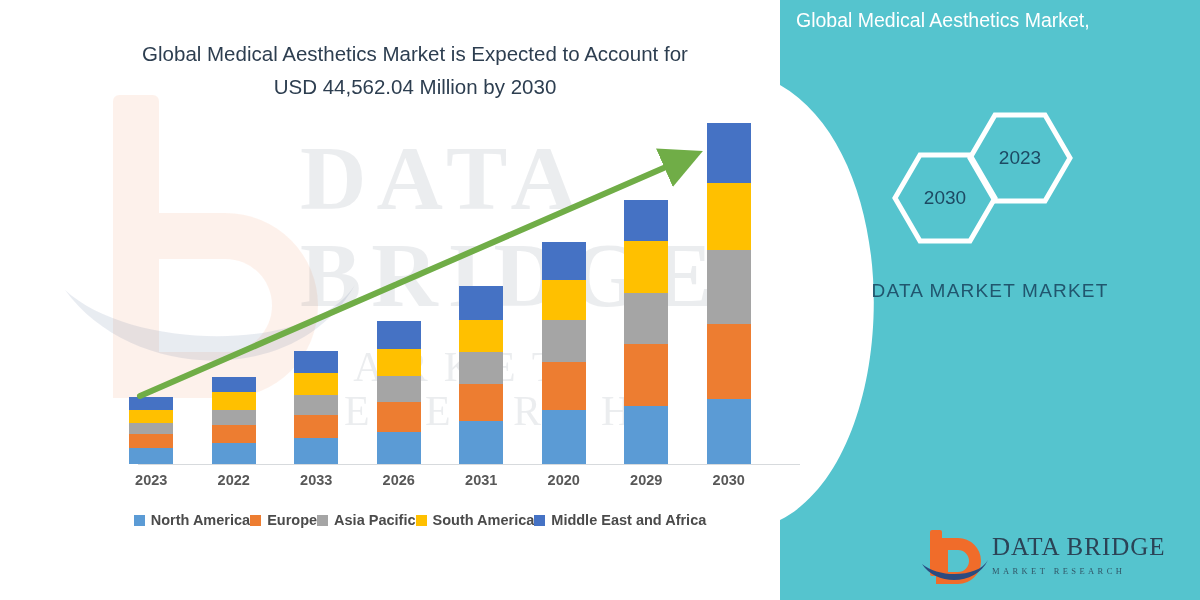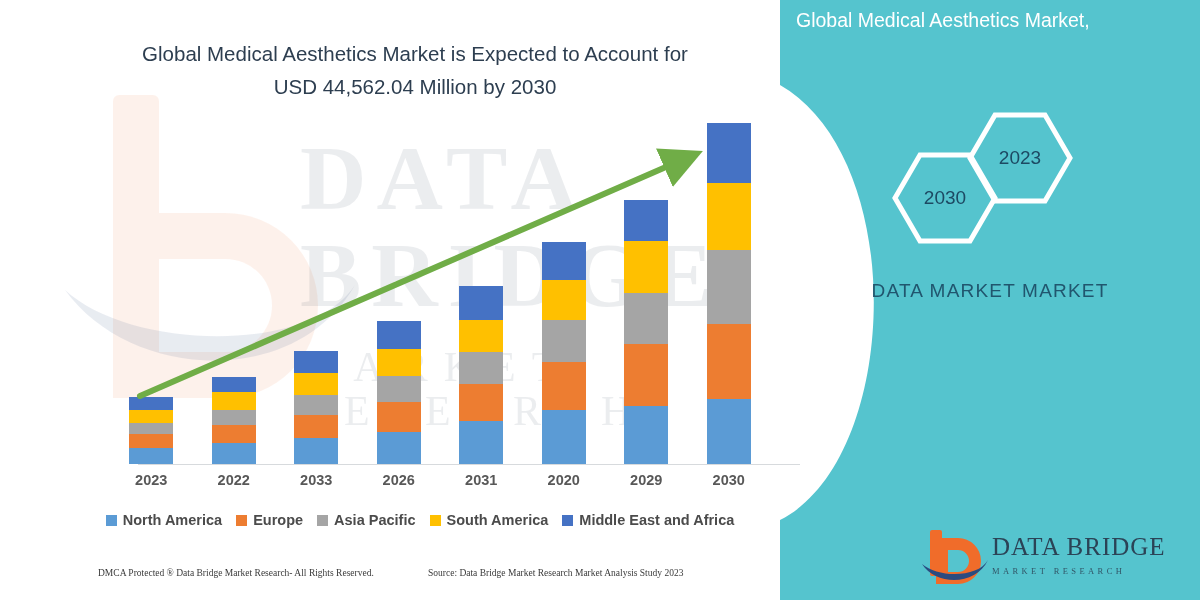--- a/index.html
+++ b/index.html
@@ -88,21 +88,21 @@
 
   .xlabels{position:absolute;left:0;top:352px;width:660px;display:flex;}
   .xlabels div{flex:1;text-align:center;font-size:14.5px;color:#585858;font-weight:bold;
                font-family:"Liberation Sans", sans-serif;}
 
   .arrow{position:absolute;left:50px;top:20px;width:660px;height:280px;pointer-events:none;}
 
   
   .legend{
     position:absolute;left:60px;top:512px;width:720px;
-    display:flex;justify-content:center;align-items:flex-end;gap:14px;
+    display:flex;justify-content:center;align-items:flex-end;gap:0;
   }
   .lg-item{display:flex;align-items:center;gap:6px;}
   .lg-swatch{width:11px;height:11px;display:inline-block;}
   .lg-label{font-size:14.5px;color:#4b4b4b;font-weight:bold;font-family:"Liberation Sans", sans-serif;white-space:nowrap;}
 
   
   .footer{position:absolute;left:0;top:568px;width:800px;height:24px;}
   .foot-l{position:absolute;left:98px;top:0;font-size:9.5px;color:#3a3a3a;
           font-family:"Liberation Serif", serif;}
   .foot-r{position:absolute;left:428px;top:0;font-size:9.5px;color:#3a3a3a;
@@ -246,24 +246,20 @@
       <div class="lg-item">
         <span class="lg-swatch" style="background: rgb(255, 192, 0);"></span>
         <span class="lg-label">South America</span>
       </div>
       <div class="lg-item">
         <span class="lg-swatch" style="background: rgb(69, 114, 196);"></span>
         <span class="lg-label">Middle East and Africa</span>
       </div>
     </div>
 
-  <div class="footer">
-    <div class="foot-l">DMCA Protected ® Data Bridge Market Research- All Rights Reserved.</div>
-    <div class="foot-r">Source: Data Bridge Market Research  Market Analysis Study 2023</div>
-  </div>
 
   <div class="teal-panel">
     <svg width="420" height="600" viewBox="0 0 420 600">
       <path d="M420,0 L420,600 L0,600 L0,520 C120,460 130,160 0,85 L0,0 Z" fill="#55C4CE"></path>
     </svg>
   </div>
 
   <div class="panel-content">
     <div class="panel-title">
       <span class="l1">Global Medical Aesthetics Market,</span>

